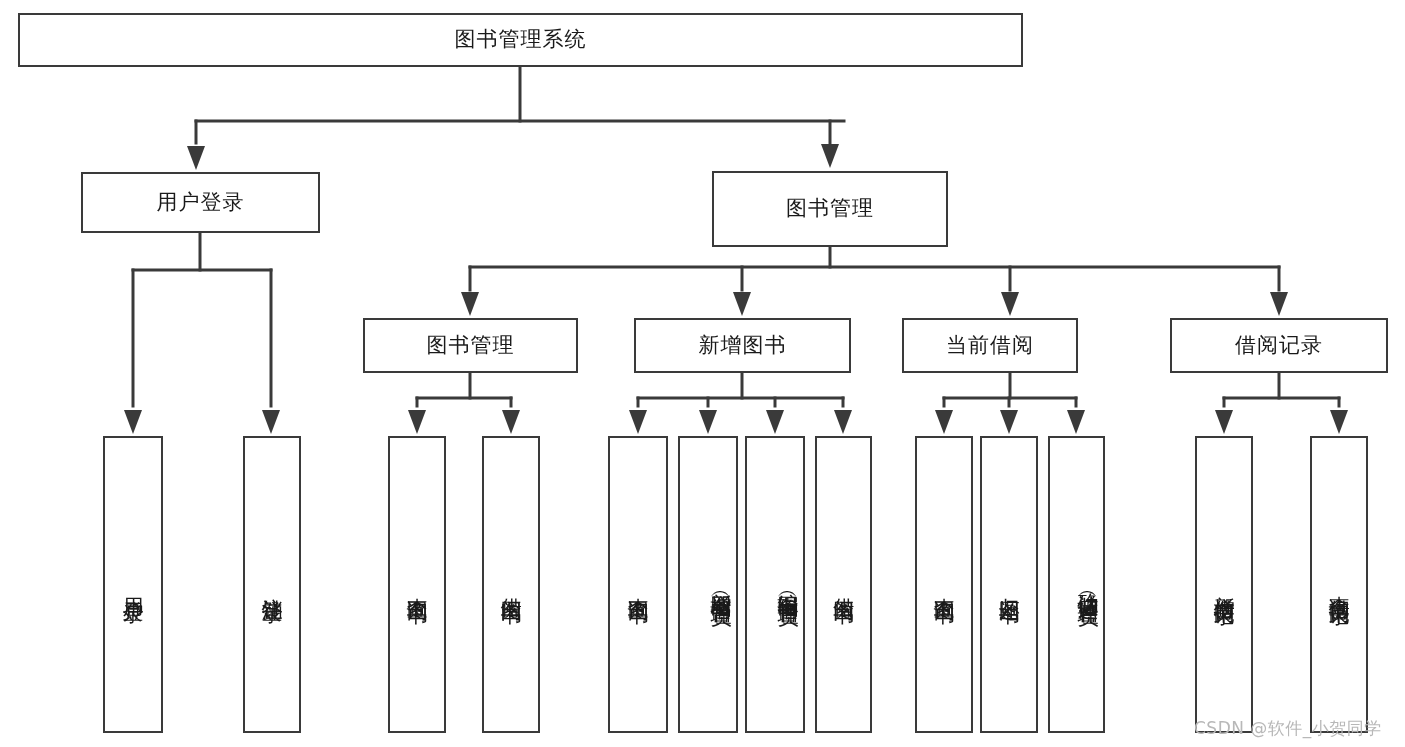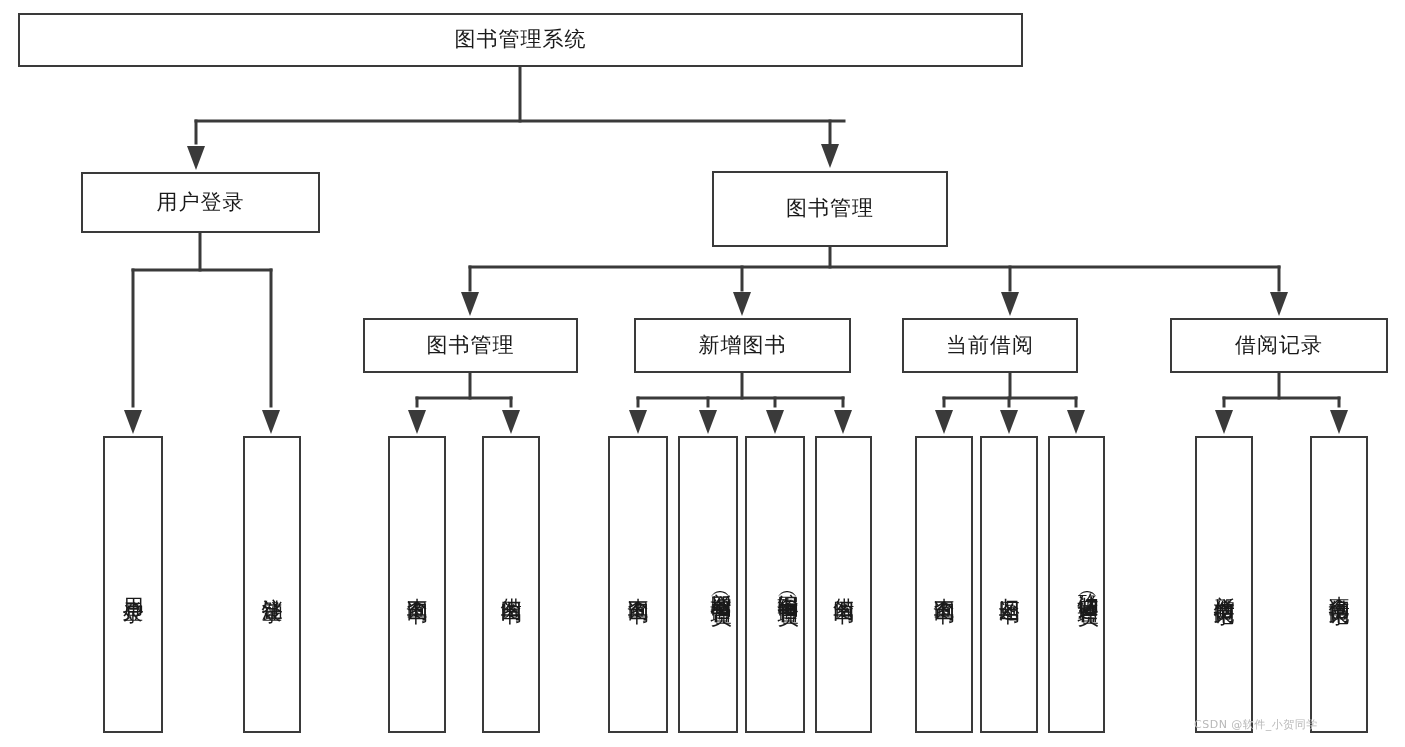--- a/index.html
+++ b/index.html
@@ -47,21 +47,21 @@
     line-height: 1.45;
     letter-spacing: 2px;
     text-align: center;
     padding: 6px 0;
   }
   .node-v.top-aligned {
     align-items: flex-start;
   }
   .watermark {
     position: absolute;
-    font-size: 11px;
+    font-size: 17px;
     color: #b8b8b8;
     white-space: nowrap;
     letter-spacing: 0.5px;
     pointer-events: none;
   }
 </style>
 </head>
 <body>
 
 <div id="canvas">

